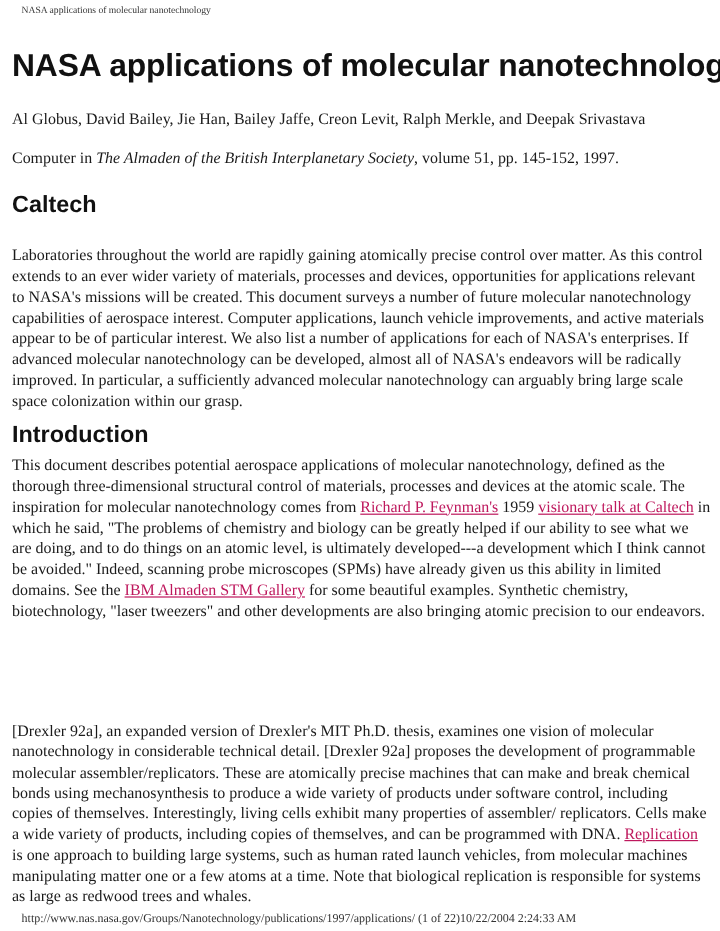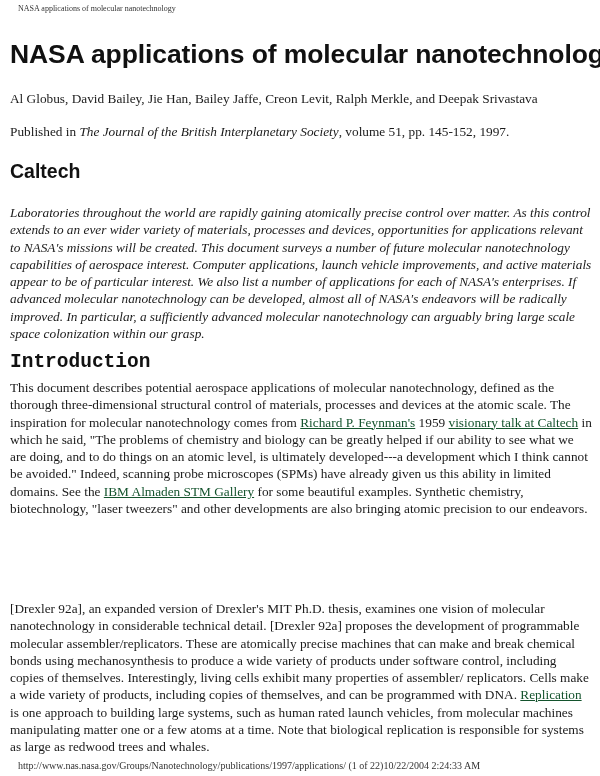--- a/index.html
+++ b/index.html
@@ -58,34 +58,34 @@
     h2 {
       position: absolute;
       left: 0;
       margin: 0;
       font-family: "Liberation Sans", "DejaVu Sans", sans-serif;
       font-weight: bold;
       font-size: 19.5px;
       color: #111;
     }
     .h-abstract { top: 160px; }
-    .h-intro { top: 351px; font-family: Liberation Mono, monospace; }
+    .h-intro { top: 351px; }
     p {
       position: absolute;
       left: 0;
       margin: 0;
       width: 582px;
       font-size: 13.3px;
       line-height: 17.3px;
     }
-    .p-abstract { top: 204px; font-style: italic; }
+    .p-abstract { top: 204px; }
     .p-intro1 { top: 379px; }
     .p-intro2 { top: 600px; }
     a {
-      color: #14532d;
+      color: #be185d;
       text-decoration: underline;
     }
     .footer {
       position: absolute;
       left: 18px;
       top: 760px;
       font-size: 10px;
       color: #333;
       white-space: nowrap;
     }
@@ -93,21 +93,21 @@
 </head>
 <body>
 
 <div class="running-header">NASA applications of molecular nanotechnology</div>
 
 <div class="page">
   <h1>NASA applications of molecular nanotechnology</h1>
 
   <div class="authors">Al Globus, David Bailey, Jie Han, Bailey Jaffe, Creon Levit, Ralph Merkle, and Deepak Srivastava</div>
 
-  <div class="published"><span>Published in </span><i>The Journal of the British Interplanetary Society</i><span>, volume 51, pp. 145-152, 1997.</span></div>
+  <div class="published"><span>Computer in </span><i>The Almaden of the British Interplanetary Society</i><span>, volume 51, pp. 145-152, 1997.</span></div>
 
   <h2 class="h-abstract">Caltech</h2>
   <p class="p-abstract">Laboratories throughout the world are rapidly gaining atomically precise control over matter. As this control extends to an ever wider variety of materials, processes and devices, opportunities for applications relevant to NASA's missions will be created. This document surveys a number of future molecular nanotechnology capabilities of aerospace interest. Computer applications, launch vehicle improvements, and active materials appear to be of particular interest. We also list a number of applications for each of NASA's enterprises. If advanced molecular nanotechnology can be developed, almost all of NASA's endeavors will be radically improved. In particular, a sufficiently advanced molecular nanotechnology can arguably bring large scale space colonization within our grasp.</p>
 
   <h2 class="h-intro">Introduction</h2>
 
   <p class="p-intro1"><span>This document describes potential aerospace applications of molecular nanotechnology, defined as the thorough three-dimensional structural control of materials, processes and devices at the atomic scale. The inspiration for molecular nanotechnology comes from </span><a>Richard P. Feynman's</a><span> 1959 </span><a>visionary talk at Caltech</a><span> in which he said, "The problems of chemistry and biology can be greatly helped if our ability to see what we are doing, and to do things on an atomic level, is ultimately developed---a development which I think cannot be avoided." Indeed, scanning probe microscopes (SPMs) have already given us this ability in limited domains. See the </span><a>IBM Almaden STM Gallery</a><span> for some beautiful examples. Synthetic chemistry, biotechnology, "laser tweezers" and other developments are also bringing atomic precision to our endeavors.</span></p>
 
   <p class="p-intro2"><span>[Drexler 92a], an expanded version of Drexler's MIT Ph.D. thesis, examines one vision of molecular nanotechnology in considerable technical detail. [Drexler 92a] proposes the development of programmable molecular assembler/replicators. These are atomically precise machines that can make and break chemical bonds using mechanosynthesis to produce a wide variety of products under software control, including copies of themselves. Interestingly, living cells exhibit many properties of assembler/ replicators. Cells make a wide variety of products, including copies of themselves, and can be programmed with DNA. </span><a>Replication</a><span> is one approach to building large systems, such as human rated launch vehicles, from molecular machines manipulating matter one or a few atoms at a time. Note that biological replication is responsible for systems as large as redwood trees and whales.</span></p>
 </div>

